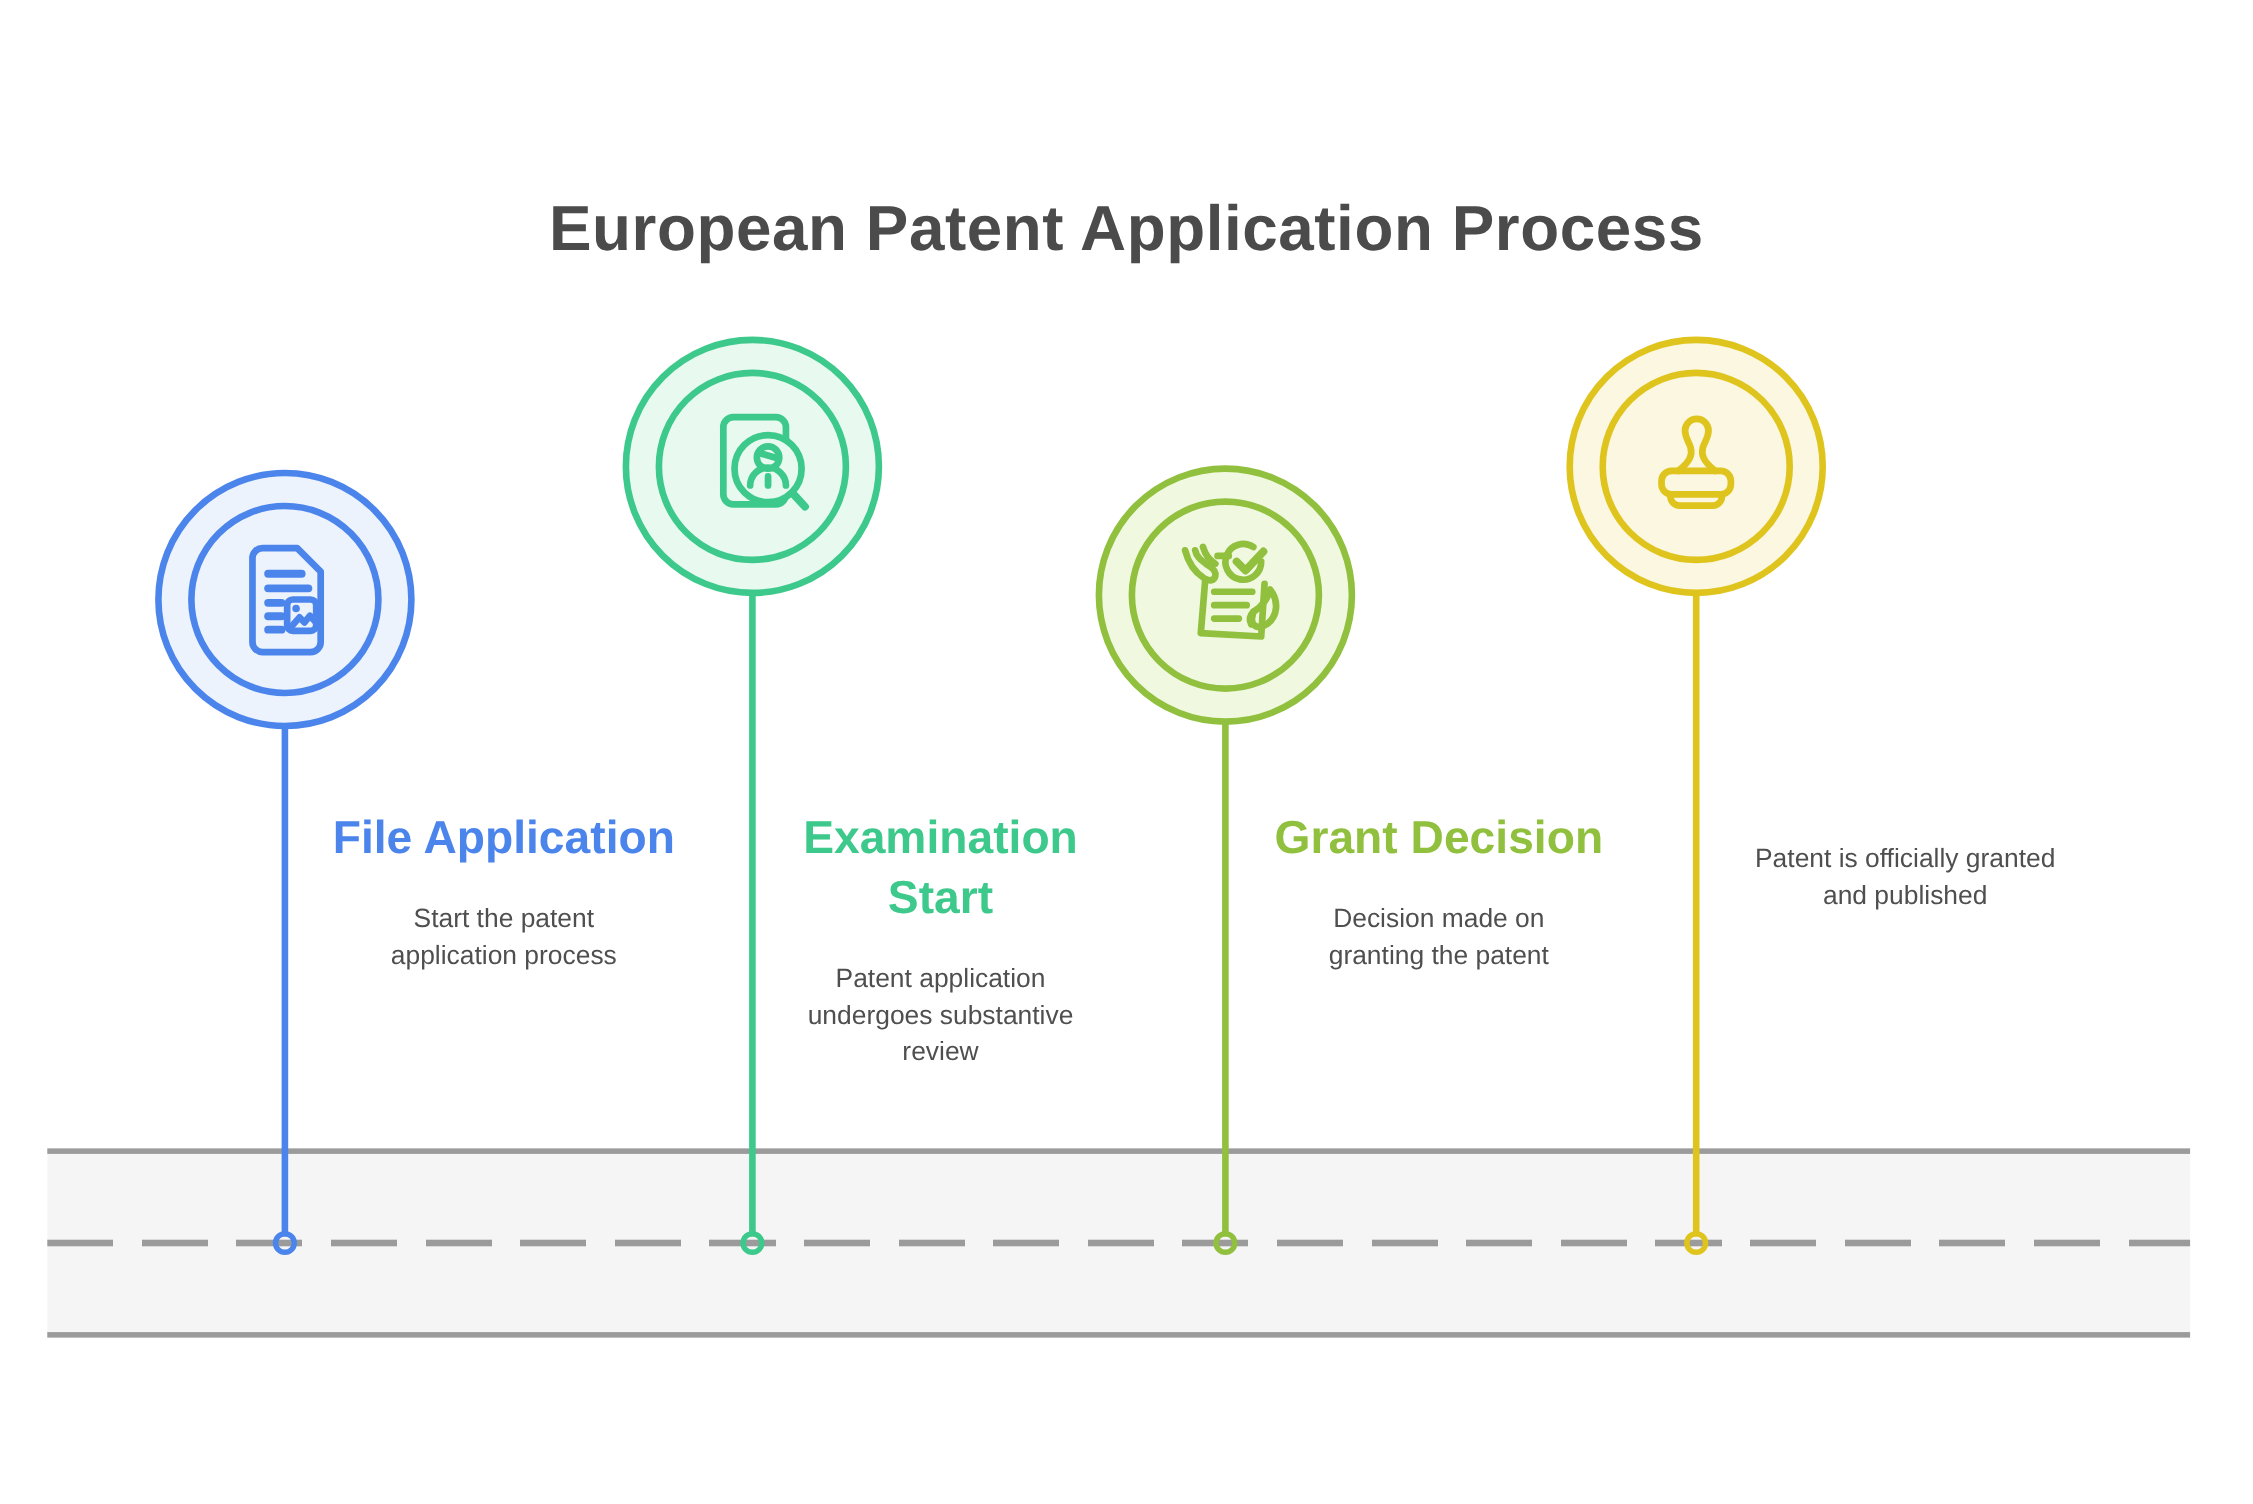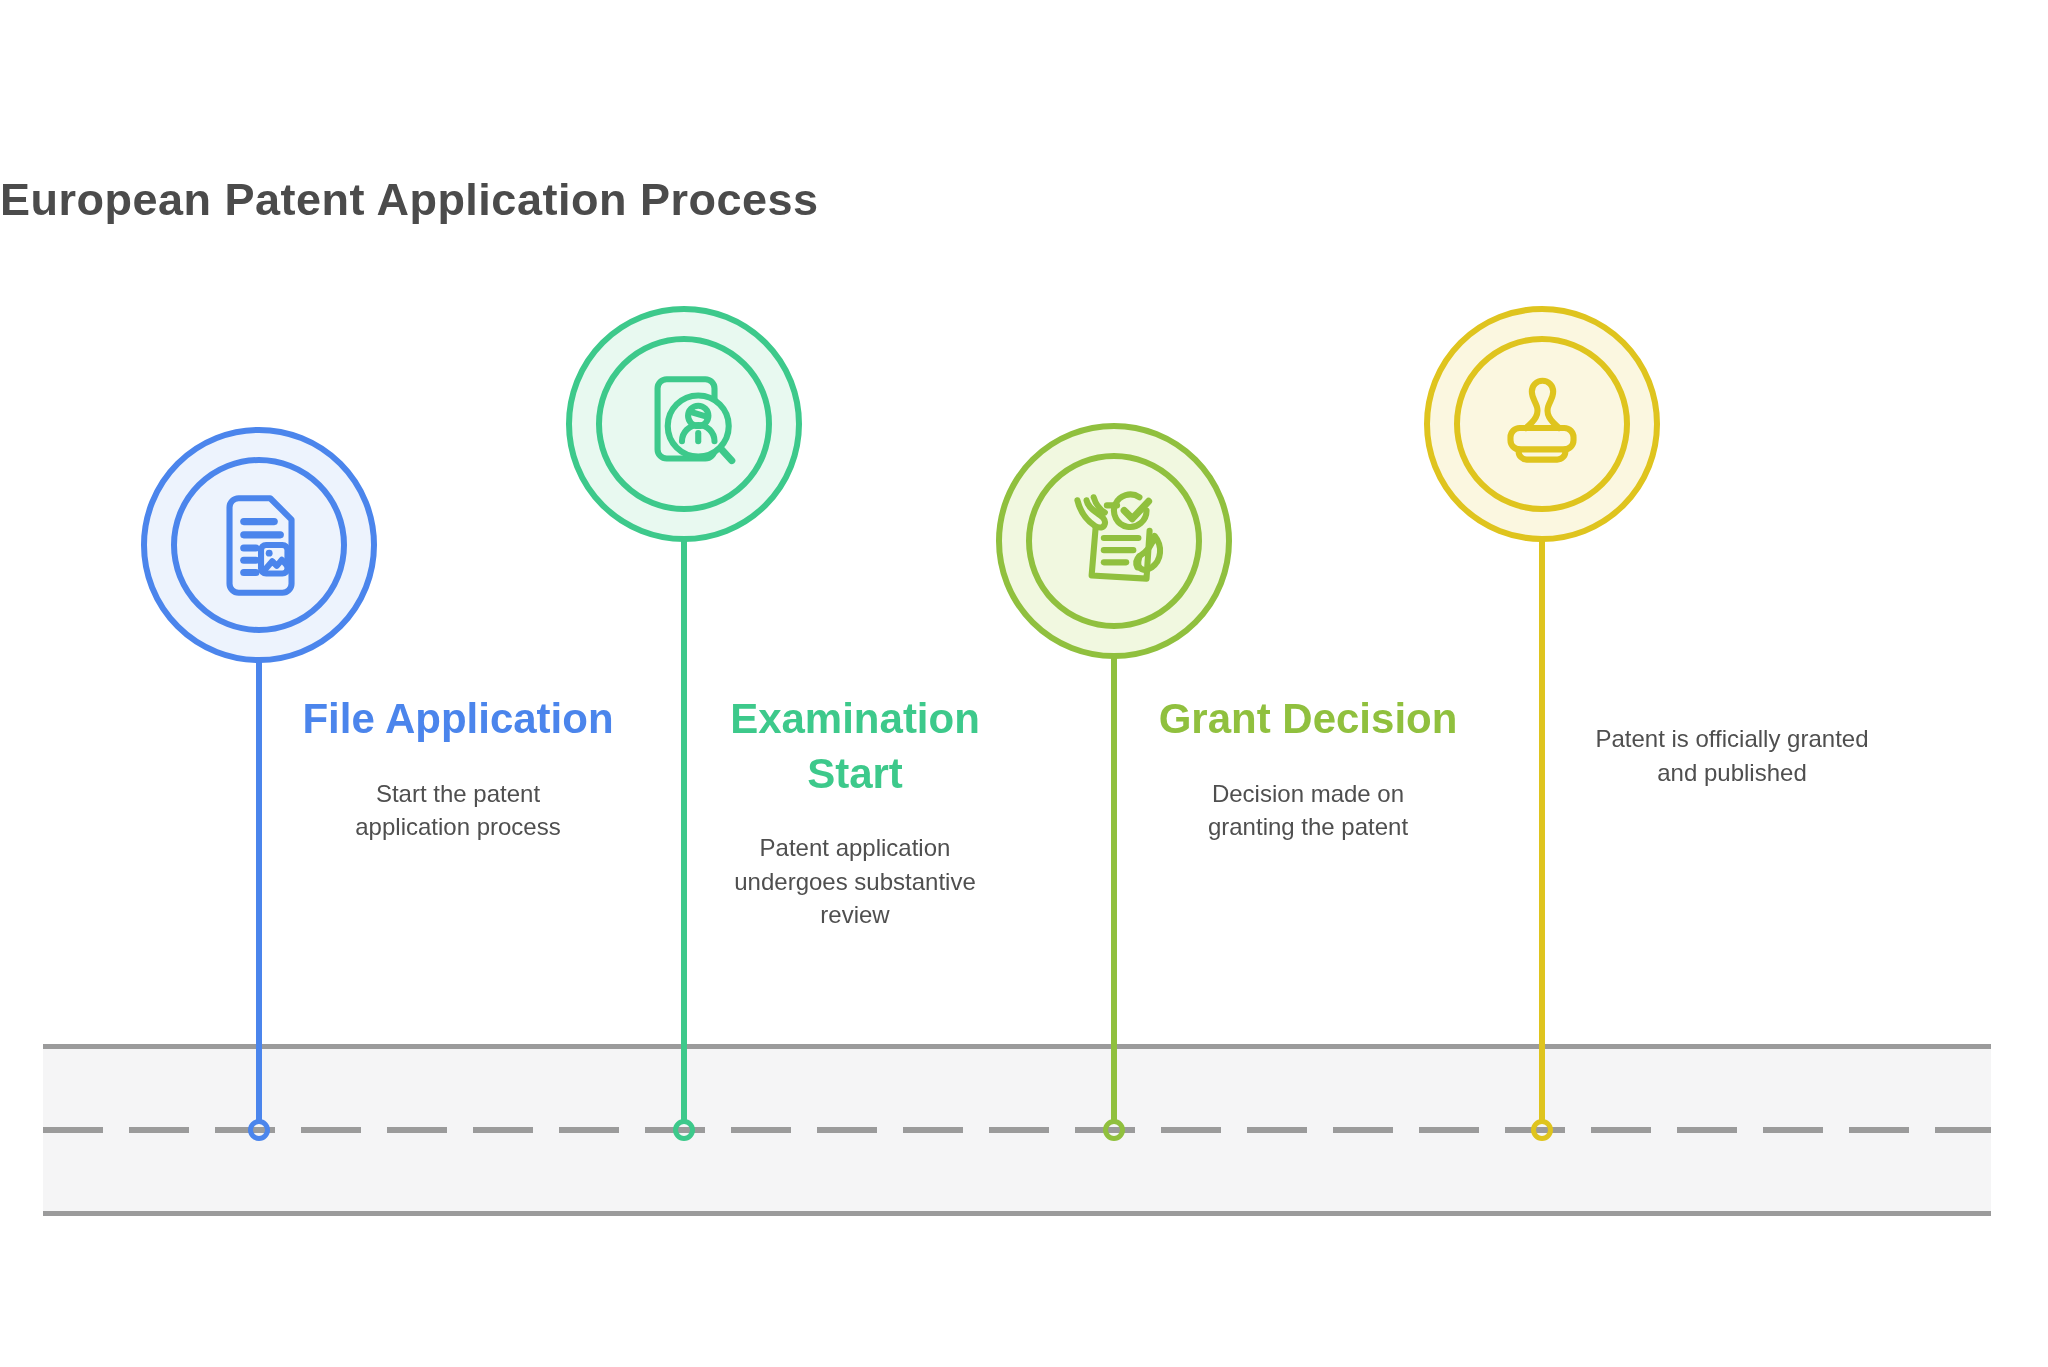--- a/index.html
+++ b/index.html
@@ -3,21 +3,21 @@
 <meta charset="utf-8">
 <style>
   html,body { margin:0; padding:0; background:#ffffff; }
   .canvas {
     position:relative; width:2048px; height:1367px;
     background:#ffffff; overflow:hidden;
     font-family:"Liberation Sans", sans-serif;
   }
   .main-title {
     position:absolute; left:0; top:174px; width:2048px;
-    text-align:left; font-size:45px; font-weight:bold;
+    text-align:center; font-size:58px; font-weight:bold;
     color:#4b4b4b; letter-spacing:0.5px;
   }
 
   
   .road {
     position:absolute; left:43px; top:1044px; width:1948px; height:172px;
     box-sizing:border-box; background:#f5f5f6;
     border-top:5px solid #9b9b9b; border-bottom:5px solid #9b9b9b;
     z-index:1;
   }
@@ -55,21 +55,21 @@
   .icon { width:122px; height:122px; color:var(--c); }
   .icon path, .icon rect, .icon circle {
     fill:none; stroke:currentColor; stroke-width:6;
     stroke-linecap:round; stroke-linejoin:round;
   }
   .icon .dot { fill:currentColor; stroke:none; }
   .icon .lens { fill:var(--tint); }
   .icon .thick { stroke-width:7; }
 
   .step-text {
-    position:absolute; left:calc(var(--tx) - 170px); top:692px;
+    position:absolute; left:calc(var(--tx) - 170px); top:734px;
     width:340px; text-align:center; z-index:2;
   }
   .step-title {
     font-size:42px; font-weight:bold; line-height:1.3; color:var(--c);
   }
   .step-desc {
     width:280px; margin:30px auto 0; font-size:24px; line-height:1.4;
     color:#4f4f4f;
   }
 </style>

